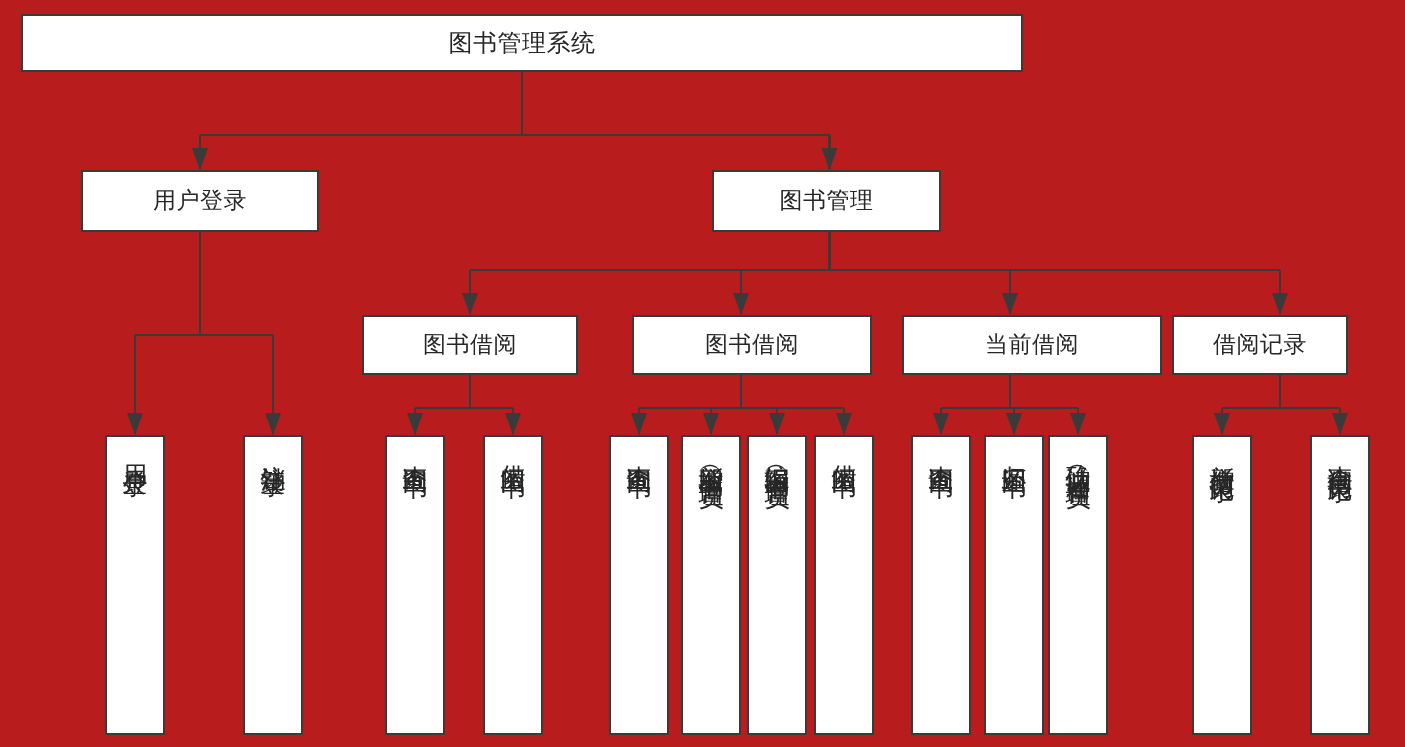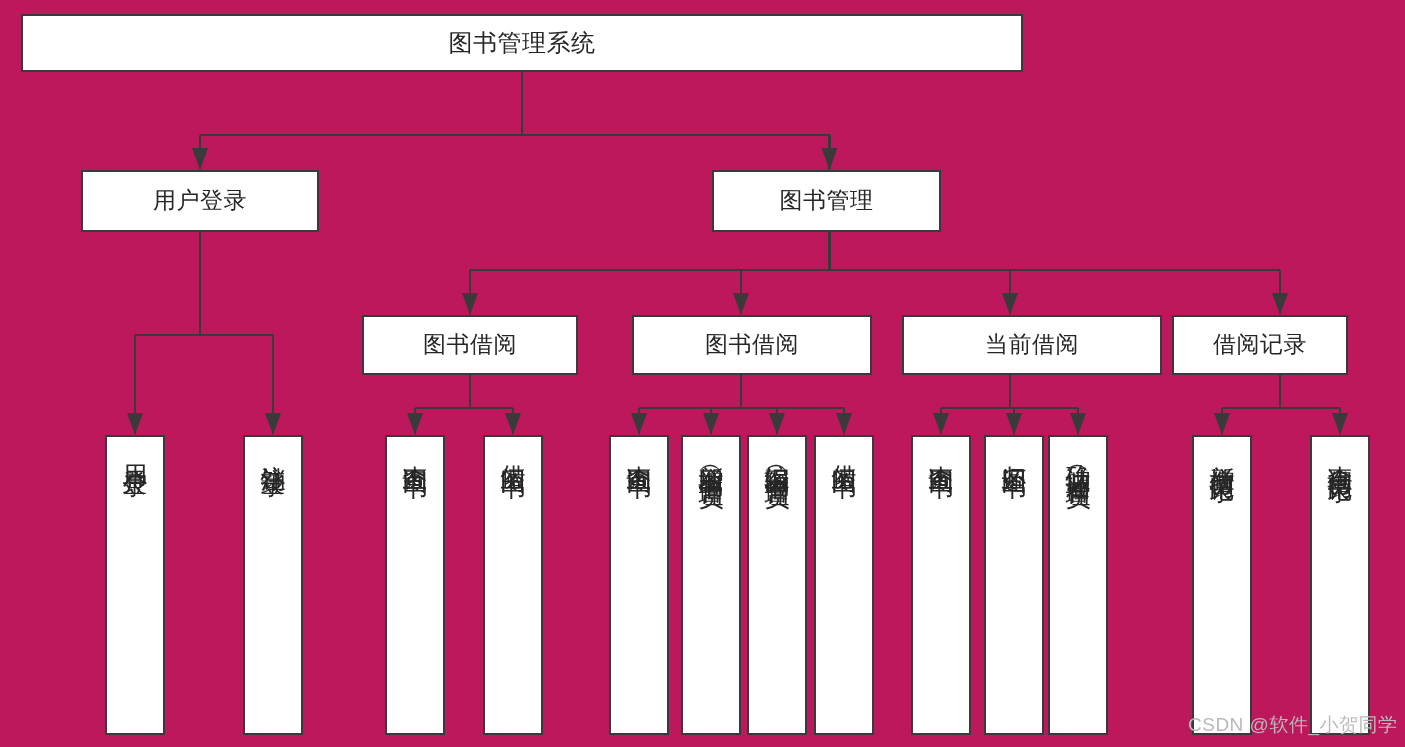--- a/index.html
+++ b/index.html
@@ -8,21 +8,21 @@
     padding: 0;
     background: #ffffff;
   }
   body {
     font-family: "Liberation Sans", "DejaVu Sans", sans-serif;
   }
   #canvas {
     position: relative;
     width: 1405px;
     height: 747px;
-    background: #be185d;
+    background: #b91c1c;
     overflow: hidden;
   }
   #edges {
     position: absolute;
     left: 0;
     top: 0;
     width: 1405px;
     height: 747px;
     pointer-events: none;
   }
@@ -194,14 +194,13 @@
         <span class="label">确认归还（管理员）</span>
       </div>
       <div class="node vert" style="left: 1192px; top: 435px; width: 60px; height: 300px; border-color: rgb(58, 58, 58); background: rgb(255, 255, 255); color: rgb(38, 38, 38);">
         <span class="label">新增借阅记录</span>
       </div>
       <div class="node vert" style="left: 1310px; top: 435px; width: 60px; height: 300px; border-color: rgb(58, 58, 58); background: rgb(255, 255, 255); color: rgb(38, 38, 38);">
         <span class="label">查询借阅记录</span>
       </div>
     </div>
 
-  <div class="watermark">CSDN @软件_小贺同学</div>
 </div>
 
 </body></html>

